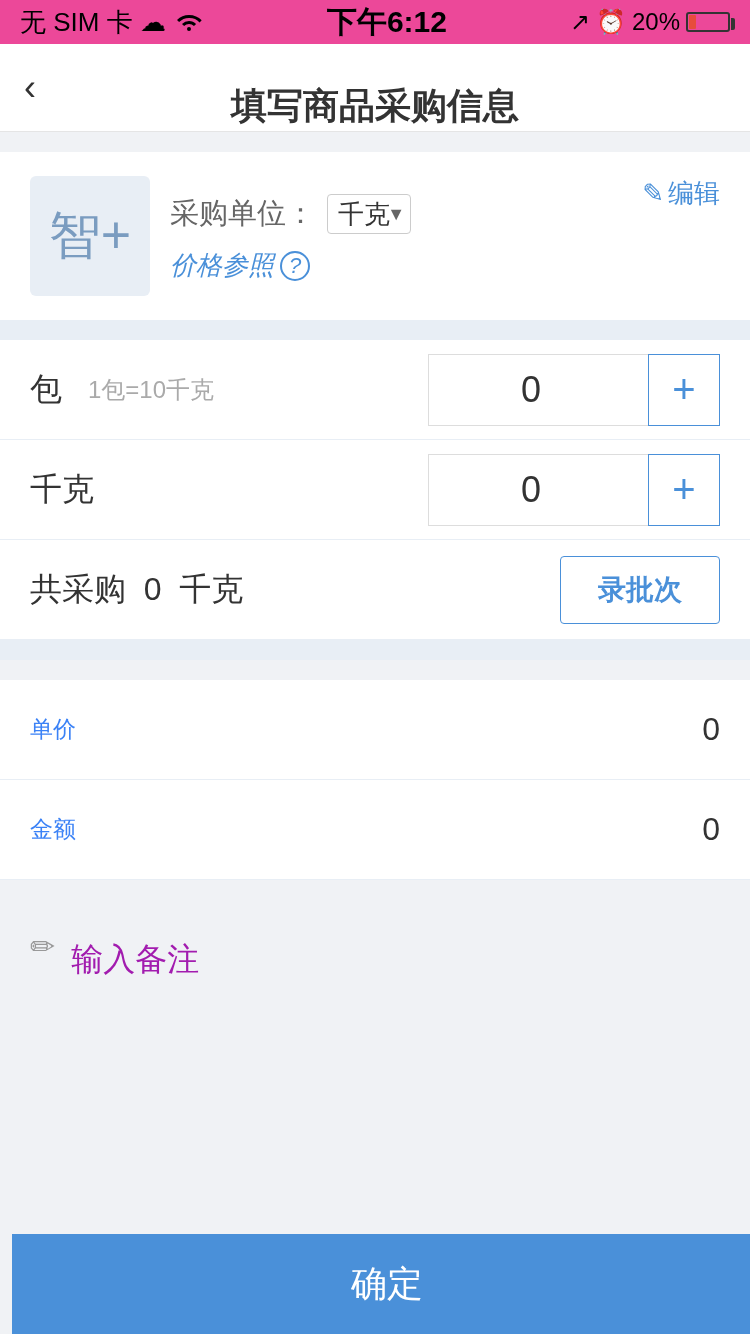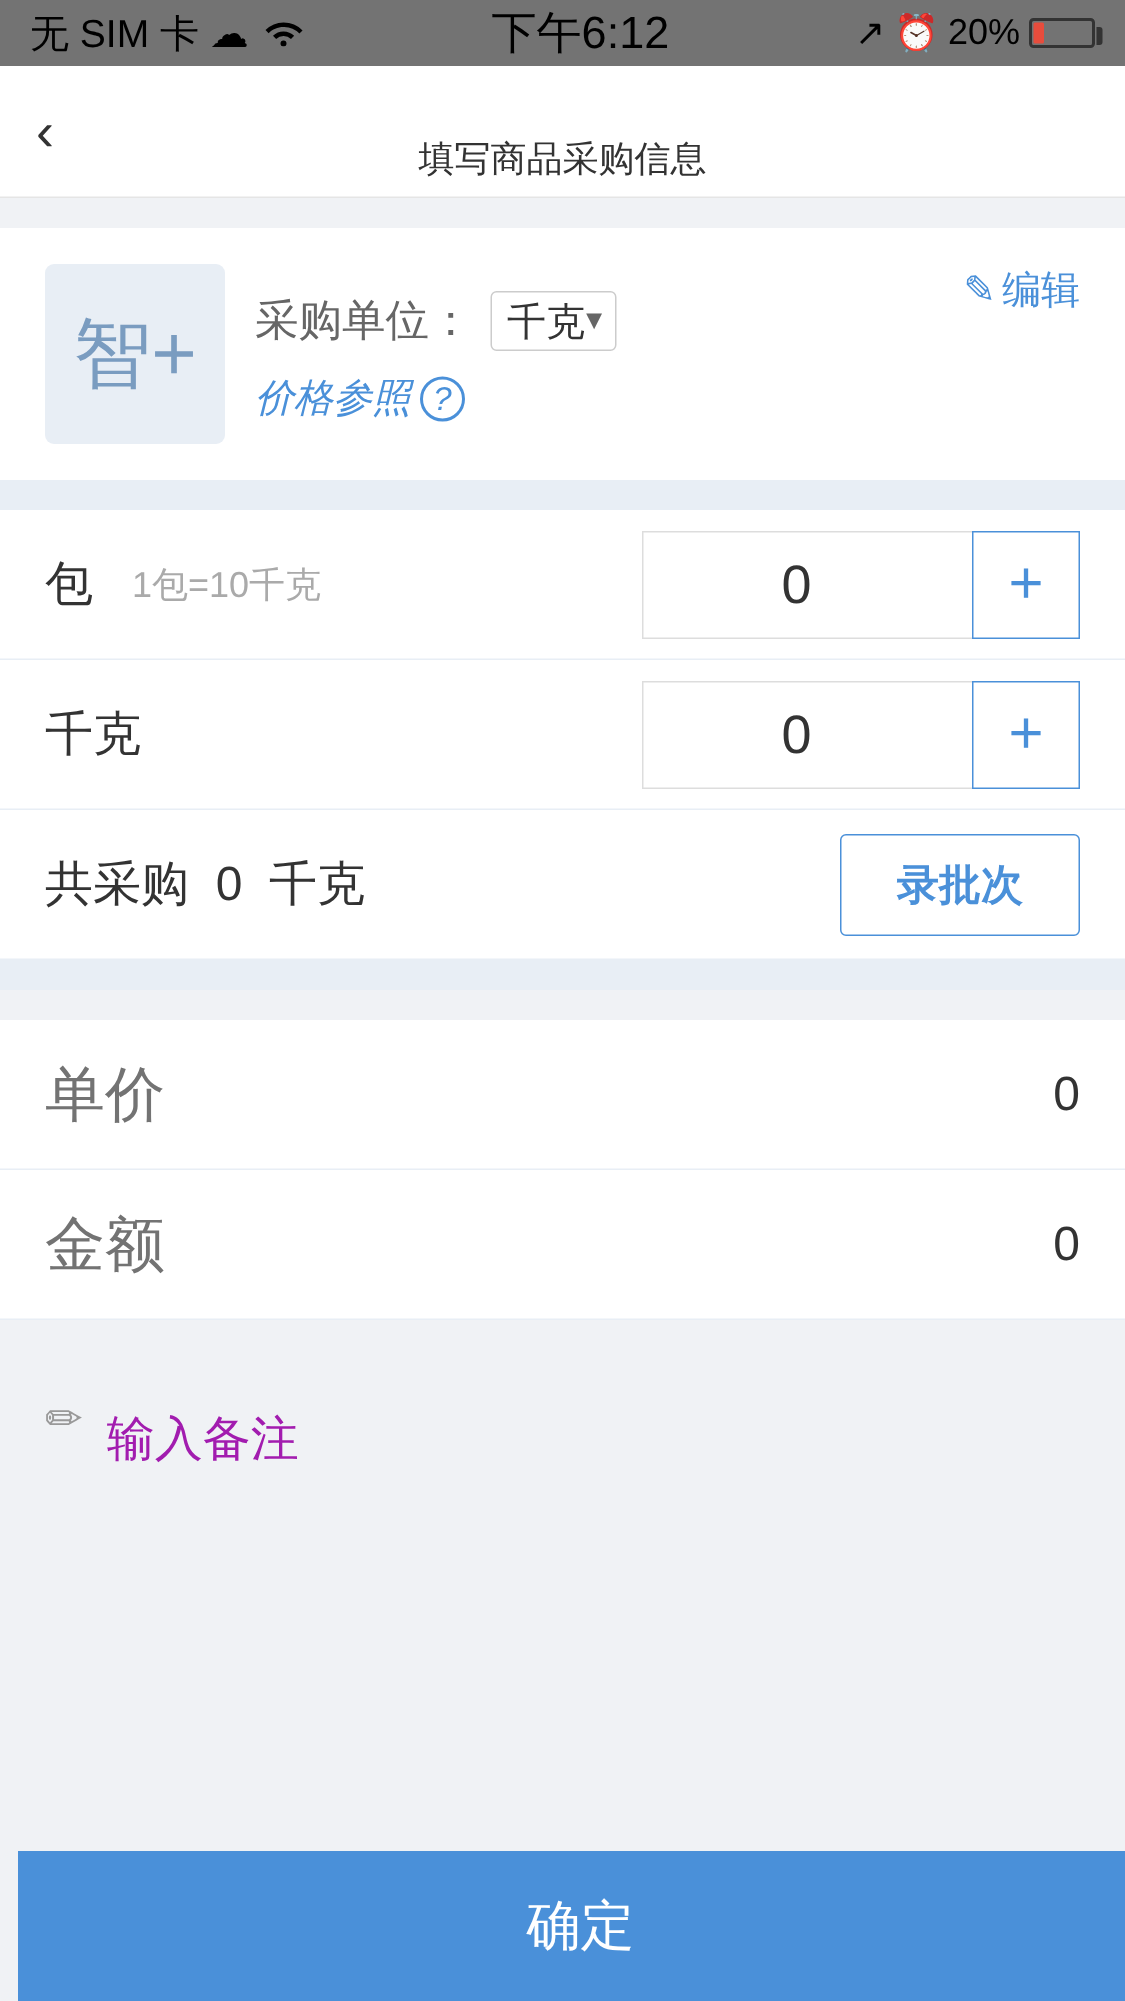--- a/index.html
+++ b/index.html
@@ -10,30 +10,30 @@
       font-family: -apple-system, "PingFang SC", "Helvetica Neue", sans-serif;
       background: #f0f2f5;
       font-size: 32px;
       color: #333;
     }
 
     
     .status-bar {
       width: 750px;
       height: 44px;
-      background: #737373;
+      background: #ec4899;
       display: flex;
       align-items: center;
       justify-content: space-between;
       padding: 0 20px;
       font-size: 28px;
       color: #000;
     }
     .status-left { display: flex; align-items: center; gap: 8px; font-size: 26px; }
-    .status-center { font-size: 30px; font-weight: 400; }
+    .status-center { font-size: 30px; font-weight: 700; }
     .status-right { display: flex; align-items: center; gap: 6px; font-size: 24px; }
     .battery-icon {
       width: 44px; height: 20px;
       border: 2px solid #333;
       border-radius: 3px;
       position: relative;
       display: inline-block;
     }
     .battery-icon::after {
       content: '';
@@ -63,22 +63,22 @@
       border-bottom: 1px solid #e5e5e5;
     }
     .nav-back {
       position: absolute;
       left: 24px;
       font-size: 36px;
       color: #333;
       cursor: pointer;
     }
     .nav-title {
-      font-size: 24px;
-      font-weight: 400;
+      font-size: 36px;
+      font-weight: 700;
       color: #333;
       margin-top: 37px;
     }
 
     
     .product-card {
       background: #fff;
       margin-top: 20px;
       padding: 24px 30px;
       display: flex;
@@ -258,21 +258,21 @@
       background: #fff;
       margin-top: 20px;
     }
     .info-row {
       display: flex;
       align-items: center;
       padding: 0 30px;
       height: 100px;
       border-bottom: 1px solid #e8eef5;
     }
-    .info-label { font-size: 40px; color: #737373; }
+    .info-label { font-size: 23px; color: #3b82f6; }
     .info-value { margin-left: auto; font-size: 32px; color: #333; }
 
     
     .notes-section {
       background: #f0f2f5;
       padding: 30px;
       display: flex;
       align-items: center;
       gap: 16px;
       margin-top: 0;

